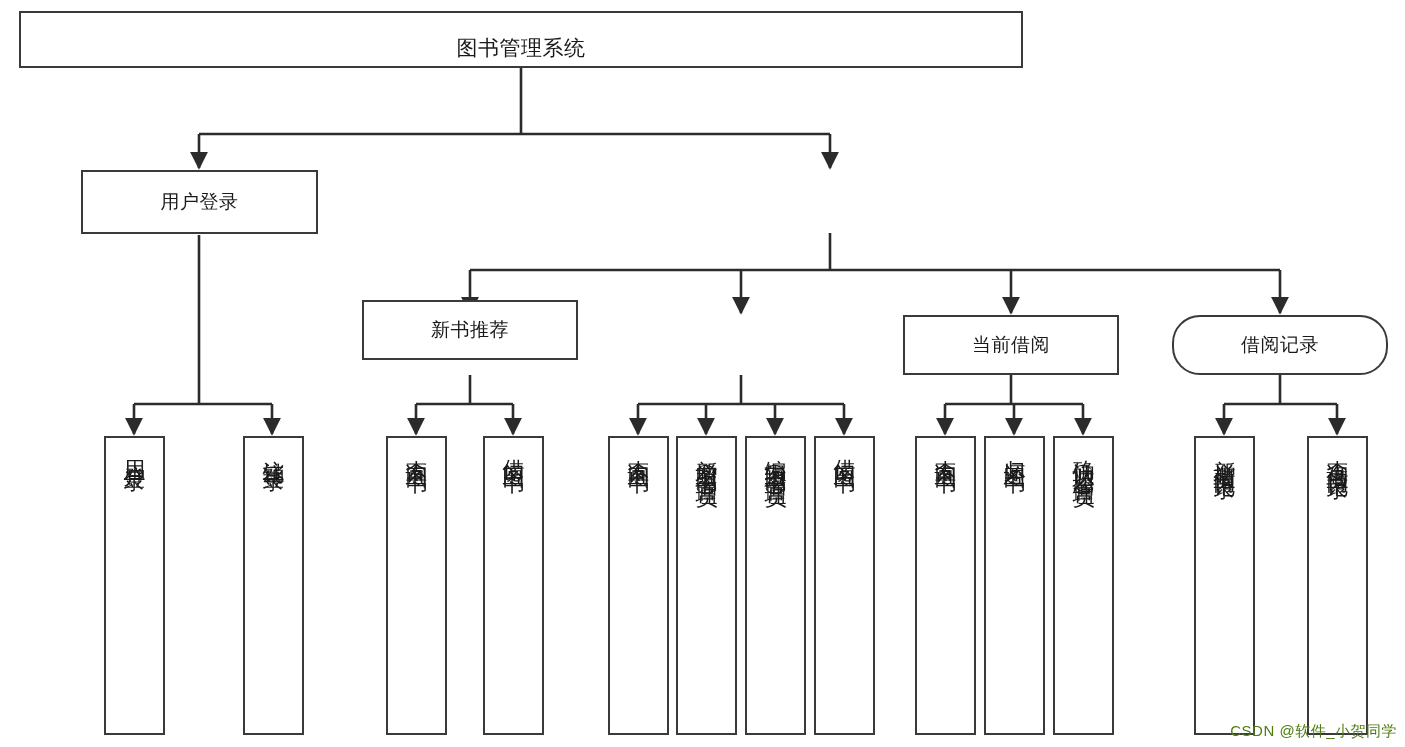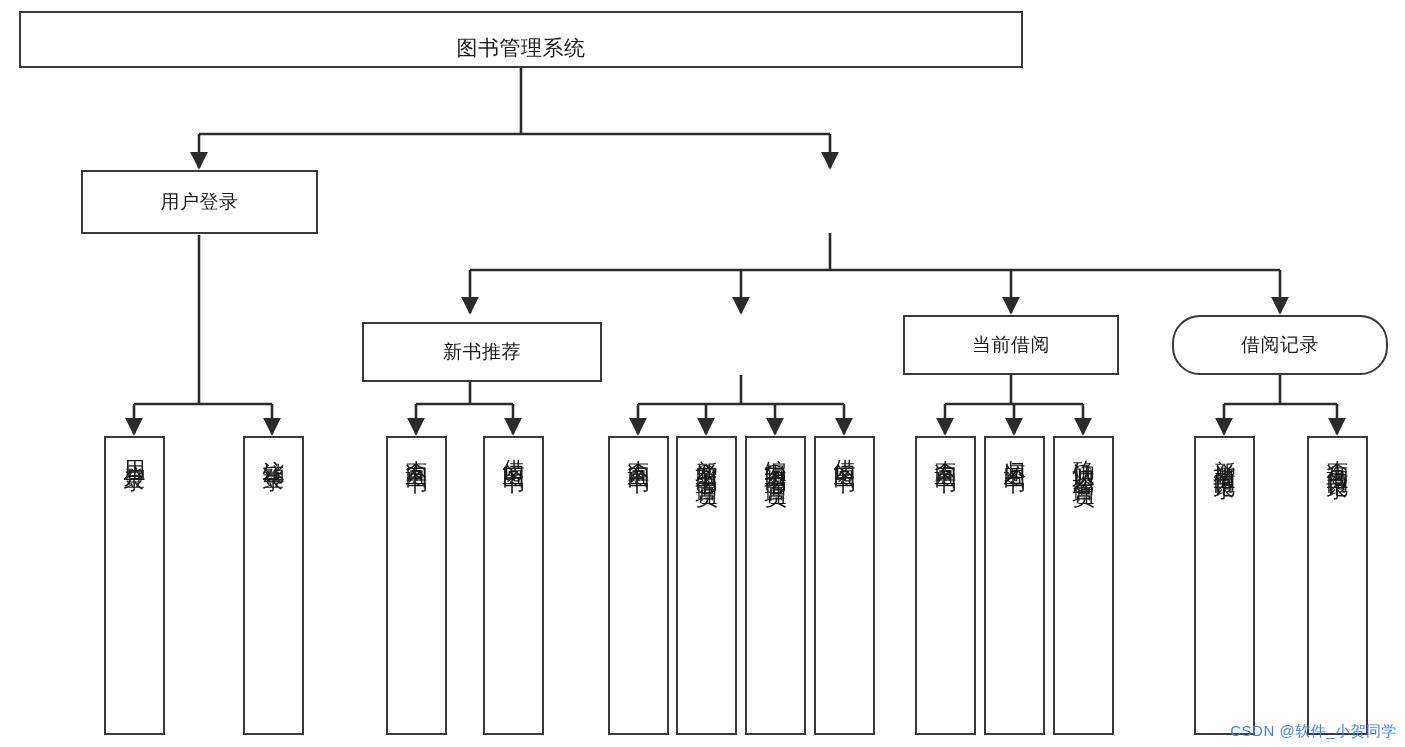--- a/index.html
+++ b/index.html
@@ -61,21 +61,21 @@
     line-height:1.0;
     letter-spacing:4px;
     white-space:nowrap;
     text-align:left;
   }
   .watermark{
     position:absolute;
     right:8px;
     bottom:6px;
     font-size:15px;
-    color:#3b82f6;
+    color:#4d7c0f;
     letter-spacing:0.5px;
     white-space:nowrap;
     user-select:none;
   }
 </style>
 </head>
 <body>
 
 <div id="canvas">
 
@@ -131,21 +131,21 @@
 
   <div class="node root">
     <span class="label">图书管理系统</span>
   </div>
 
   <div class="node lvl1" style="left:81px; top:170px; width:237px;">
     <span class="label">用户登录</span>
   </div>
 
 
-  <div class="node lvl2" style="left:362px; top:322px; width:240px;">
+  <div class="node lvl2" style="left:362px; top:300px; width:216px;">
     <span class="label">新书推荐</span>
   </div>
 
 
   <div class="node lvl2" style="left:903px; top:315px; width:216px;">
     <span class="label">当前借阅</span>
   </div>
 
   <div class="node lvl2" style="left:1172px; top:315px; width:216px;border-radius:28px;">
     <span class="label">借阅记录</span>

